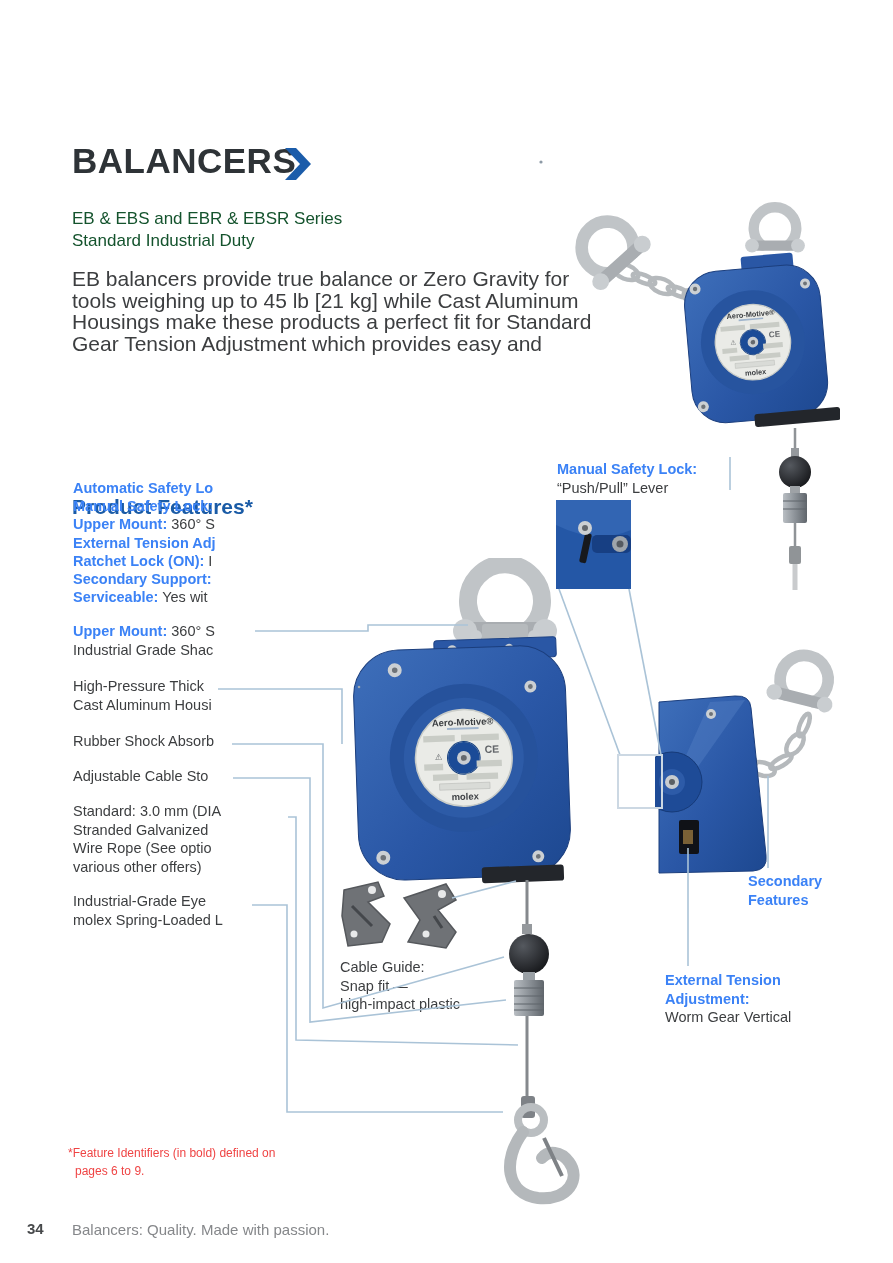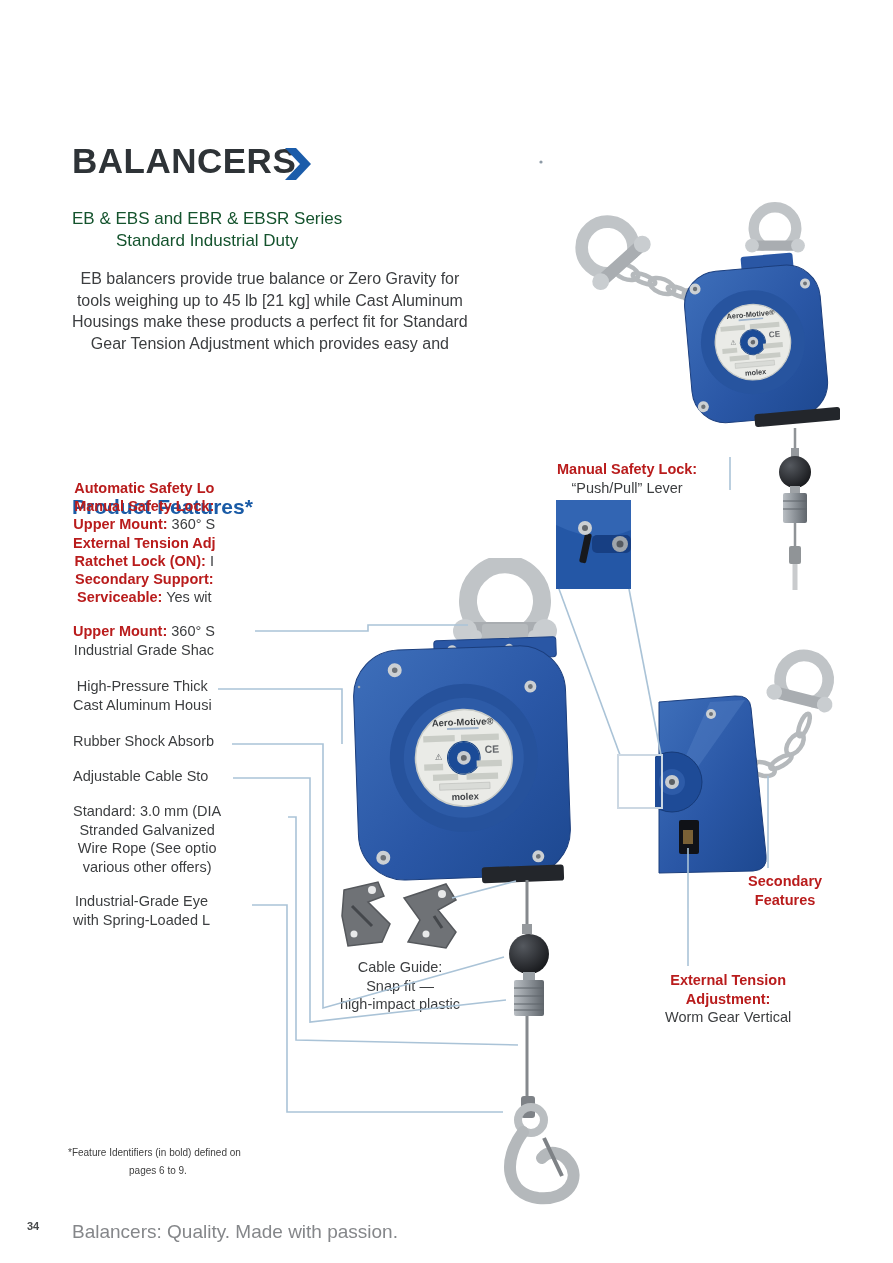--- a/index.html
+++ b/index.html
@@ -1,28 +1,28 @@
 <!DOCTYPE html>
 <html><head>
 <meta charset="utf-8">
 <style>
   html,body{margin:0;padding:0;background:#fff;}
   .page{position:relative;width:893px;height:1263px;background:#fff;overflow:hidden;
-        font-family:"Liberation Sans",sans-serif;color:#3c3e40;text-align:center;}
+        font-family:"Liberation Sans",sans-serif;color:#3c3e40;}
   .abs{position:absolute;}
   .title{font-size:35px;font-weight:700;color:#2e3337;letter-spacing:0.5px;}
   .series{font-size:17px;line-height:22px;color:#14532d;}
-  .intro{font-size:16px;line-height:21.6px;color:#3c3e40;}
+  .intro{font-size:21px;line-height:21.6px;color:#3c3e40;}
   .h2{font-size:21px;font-weight:700;color:#1a5ba6;margin-top:48px;}
   .feat{font-size:14.5px;line-height:18.2px;color:#3c3e40;}
-  .feat b,.callout b{font-weight:700;color:#b91c1c;}
+  .feat b,.callout b{font-weight:700;color:#3b82f6;}
   .callout{font-size:14.5px;line-height:18.5px;color:#3c3e40;}
-  .footnote{font-size:10px;line-height:18px;color:#404040;}
-  .pagenum{font-size:11px;font-weight:700;color:#47494b;}
-  .tagline{font-size:19px;color:#85878a;}
+  .footnote{font-size:12px;line-height:18px;color:#ef4444;}
+  .pagenum{font-size:15px;font-weight:700;color:#47494b;}
+  .tagline{font-size:15px;color:#85878a;}
   svg text{font-family:"Liberation Sans",sans-serif;}
 </style>
 </head>
 <body>
 
 <div class="page">
 
   <svg width="0" height="0" style="position:absolute" aria-hidden="true">
     <defs>
       <linearGradient id="gBody" x1="0" y1="0" x2="1" y2="1">
@@ -108,21 +108,21 @@
   <div class="abs callout" style="left:73px;top:732px;">Rubber Shock Absorb</div>
   <div class="abs callout" style="left:73px;top:767px;">Adjustable Cable Sto</div>
   <div class="abs callout" style="left:73px;top:802px;">
     <div>Standard: 3.0 mm (DIA</div>
     <div>Stranded Galvanized</div>
     <div>Wire Rope (See optio</div>
     <div>various other offers)</div>
   </div>
   <div class="abs callout" style="left:73px;top:892px;">
     <div>Industrial-Grade Eye</div>
-    <div>with Spring-Loaded L</div>
+    <div>molex Spring-Loaded L</div>
   </div>
 
   <div class="abs callout" style="left:557px;top:460px;">
     <div><b>Manual Safety Lock:</b></div>
     <div>“Push/Pull” Lever</div>
   </div>
   <div class="abs callout" style="left:748px;top:872px;">
     <div><b>Secondary</b></div>
     <div><b>Features</b></div>
   </div>

